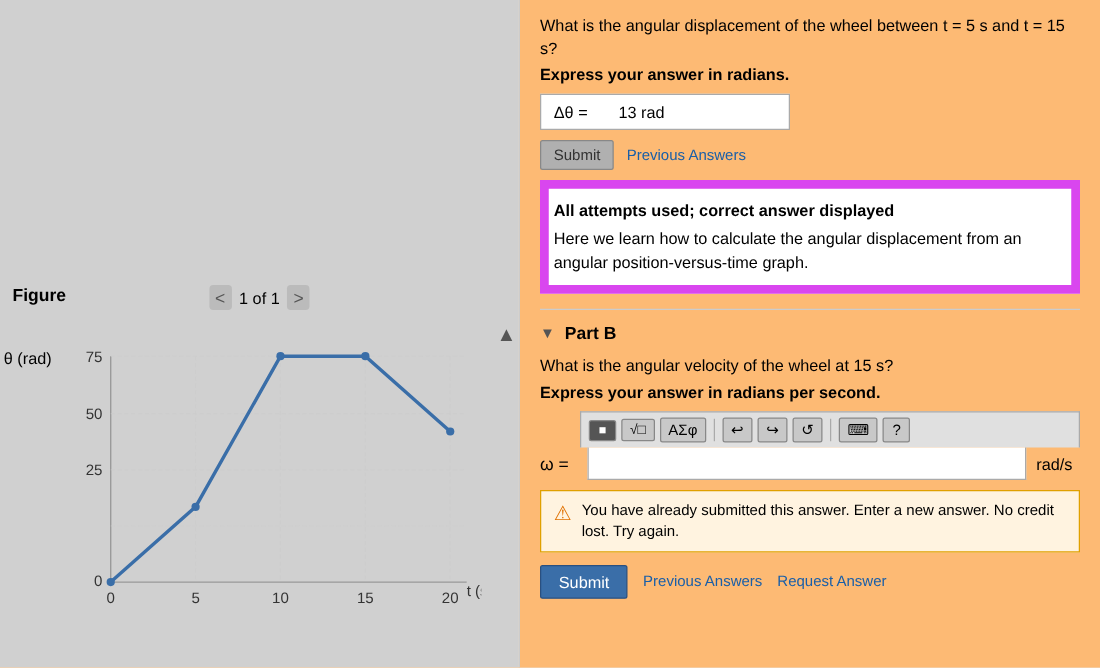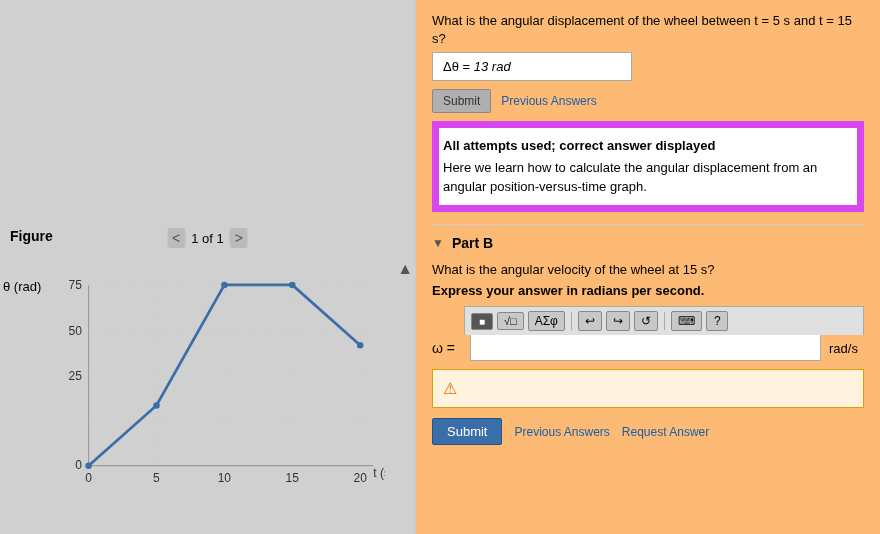--- a/index.html
+++ b/index.html
@@ -319,24 +319,25 @@
       <circle cx="216" cy="10" r="3" fill="#3a6ea8"></circle>
       <circle cx="278" cy="65" r="3" fill="#3a6ea8"></circle>
     </svg>
   </div>
 </div>
 
 <div class="right-panel">
 
   <div>
     <p class="question-text">What is the angular displacement of the wheel between t = 5 s and t = 15 s?</p>
+    <p class="bold-instruction">Express your answer in radians.</p>
     
     <div class="answer-box">
       <span>Δθ =</span>
-      <span style="margin-left:0;font-style:italic;">13  rad</span>
+      <span style="margin-left:21px;">13  rad</span>
     </div>
     
     <div class="submit-row">
       <button class="btn-submit">Submit</button>
       <span class="link-text">Previous Answers</span>
     </div>
     
     <div class="feedback-box">
       <span class="fb-bold">All attempts used; correct answer displayed</span>
       <span>Here we learn how to calculate the angular displacement from an angular position-versus-time graph.</span>
@@ -371,20 +372,21 @@
     </div>
 
     <div class="input-row">
       <span class="omega-label">ω =</span>
       <input type="text" class="answer-input" placeholder="" style="">
       <span class="unit-label">rad/s</span>
     </div>
 
     <div class="warning-box">
       <span class="warning-icon">⚠</span>
+      <span>You have already submitted this answer. Enter a new answer. No credit lost. Try again.</span>
     </div>
 
     <div class="submit-row-b">
       <button class="btn-submit-active">Submit</button>
       <span class="link-text">Previous Answers</span>
       <span class="link-text">Request Answer</span>
     </div>
   </div>
 </div>
 

